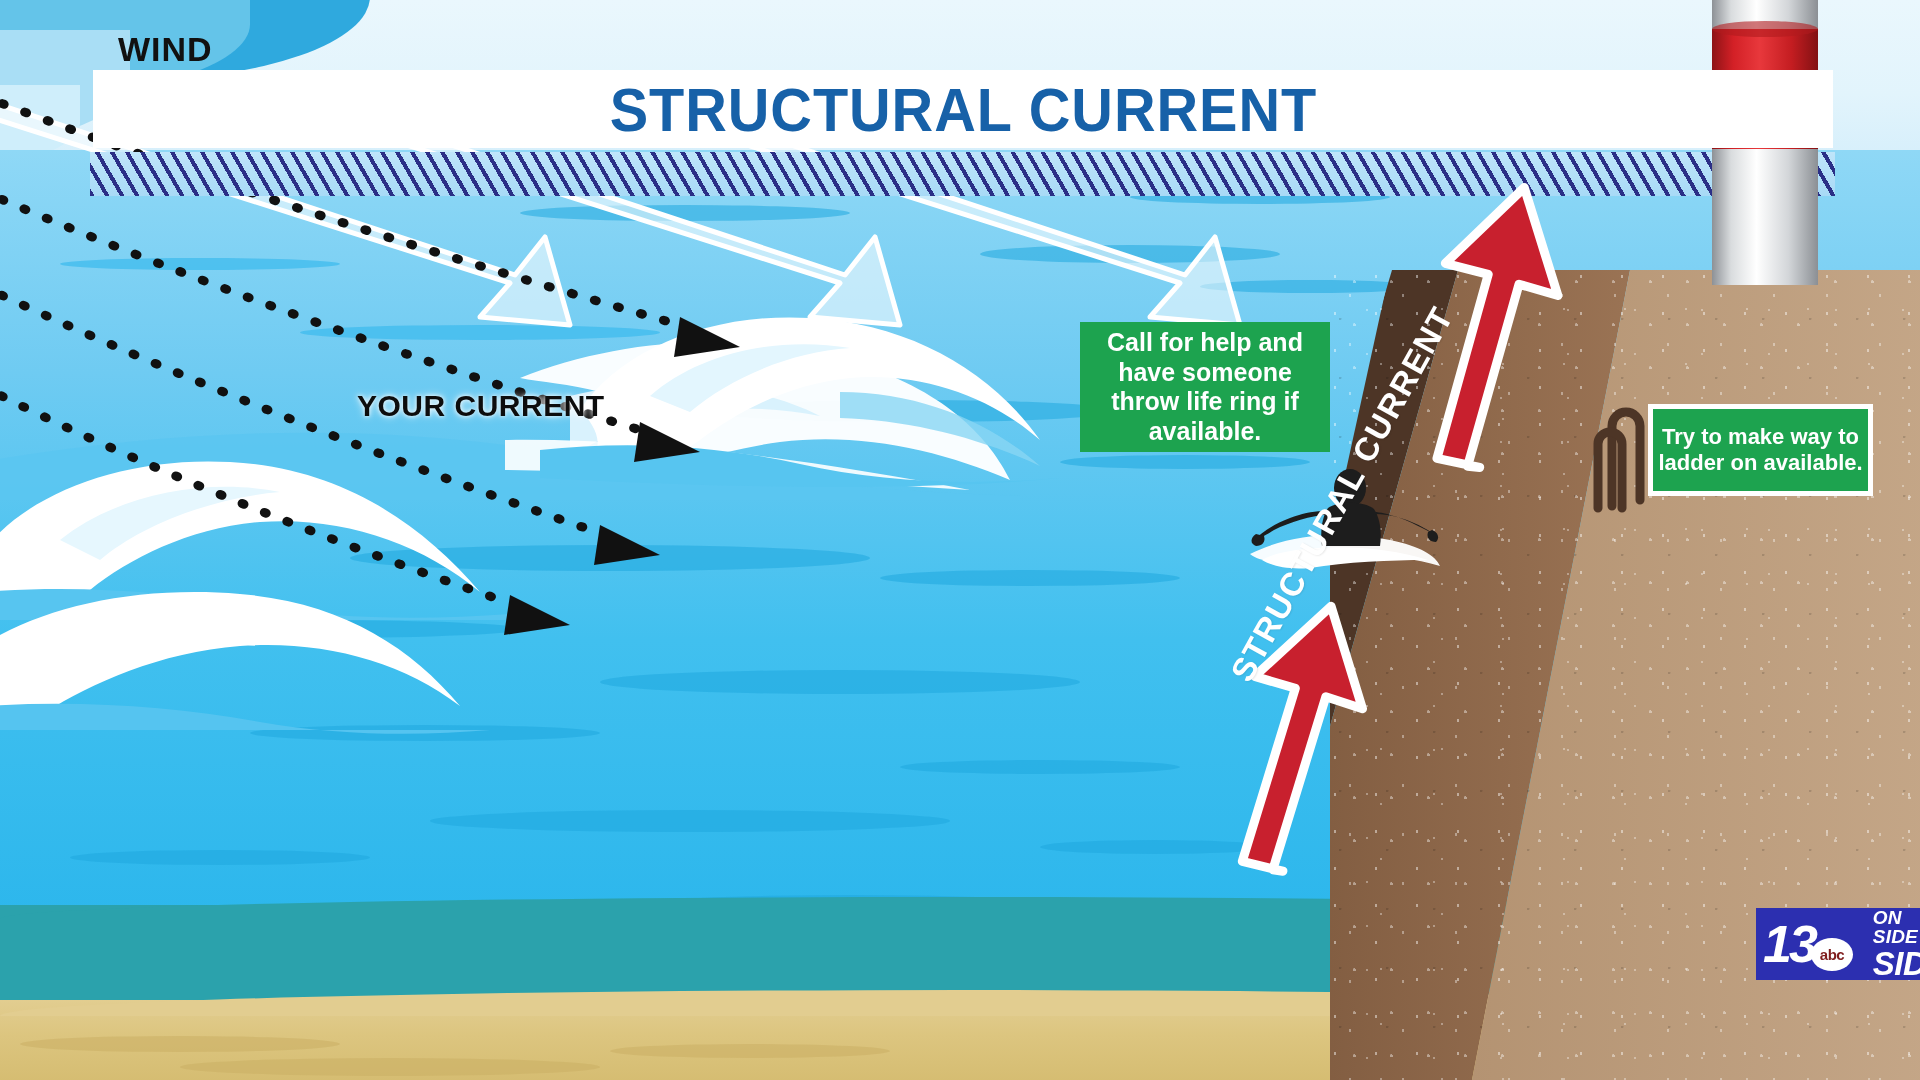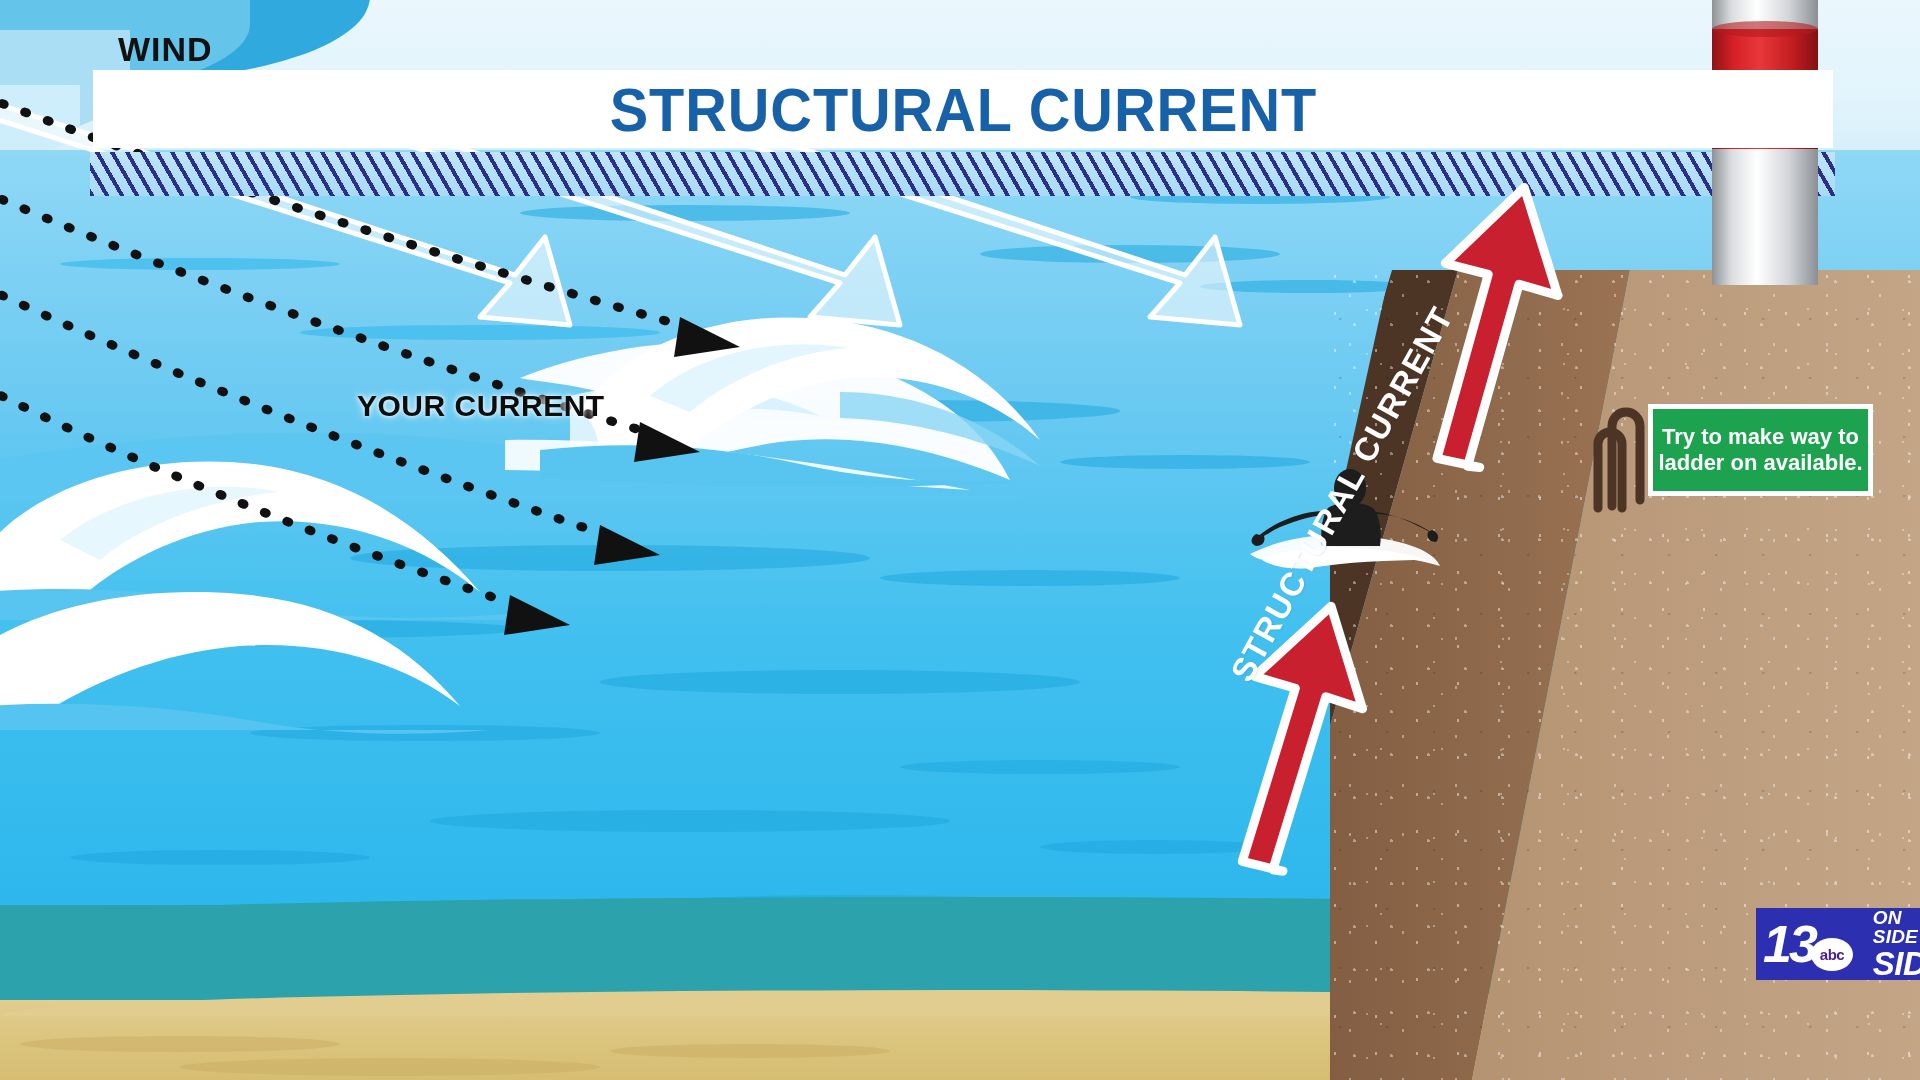--- a/index.html
+++ b/index.html
@@ -183,21 +183,21 @@
     font-style:italic; letter-spacing:-3px; margin-left:7px; line-height:1;
     font-family:"Liberation Sans", sans-serif;
   }
   .abc-circle {
     position:absolute; left:55px; top:30px; width:42px; height:33px;
     background:#ffffff; border-radius:50%;
     display:flex; align-items:center; justify-content:center;
     z-index:2;
   }
   .abc-circle span {
-    font-size:15px; font-weight:bold; color:#4c1d95; letter-spacing:-.5px;
+    font-size:15px; font-weight:bold; color:#7f1d1d; letter-spacing:-.5px;
     font-family:"Liberation Sans", sans-serif; line-height:1;
   }
   .logo-right {
     margin-left:14px; color:#fff; font-style:italic; line-height:1;
     font-family:"Liberation Sans", sans-serif; z-index:3;
   }
   .logo-on { font-size:19px; font-weight:bold; letter-spacing:.2px; display:block; }
   .logo-side { font-size:33px; font-weight:bold; letter-spacing:-.5px; display:block; margin-top:1px; }
 </style>
 </head>
@@ -407,20 +407,21 @@
       <path d="M80,46 C60,48 40,54 24,62 C14,68 8,72 4,72 C12,64 24,56 40,50 C54,45 68,42 80,44 Z" fill="#1d1d1d"></path>
       <path d="M6,66 C0,70 0,76 6,78 C12,78 16,74 14,68 Z" fill="#1d1d1d"></path>
 
       <path d="M124,46 C142,46 160,52 174,60 C182,64 186,68 190,70 C180,64 166,56 150,50 C138,46 130,44 124,44 Z" fill="#1d1d1d"></path>
       <path d="M182,62 C188,64 190,70 186,74 C180,74 176,70 178,64 Z" fill="#1d1d1d"></path>
 
       <path d="M46,82 C90,76 140,80 178,92 C140,92 96,94 60,100 C38,102 22,98 12,92 C22,86 34,84 46,82 Z" fill="#ffffff"></path>
     </svg>
   </div>
 
+  <div class="callout c-help">Call for help and have someone throw life ring if available.</div>
 
   <div class="callout c-ladder">Try to make way to ladder on available.</div>
 
   <div class="title-bar">
     <div class="title-text">STRUCTURAL CURRENT</div>
   </div>
 
   <div class="logo">
     <div class="logo-13">13</div>
     <div class="abc-circle">

